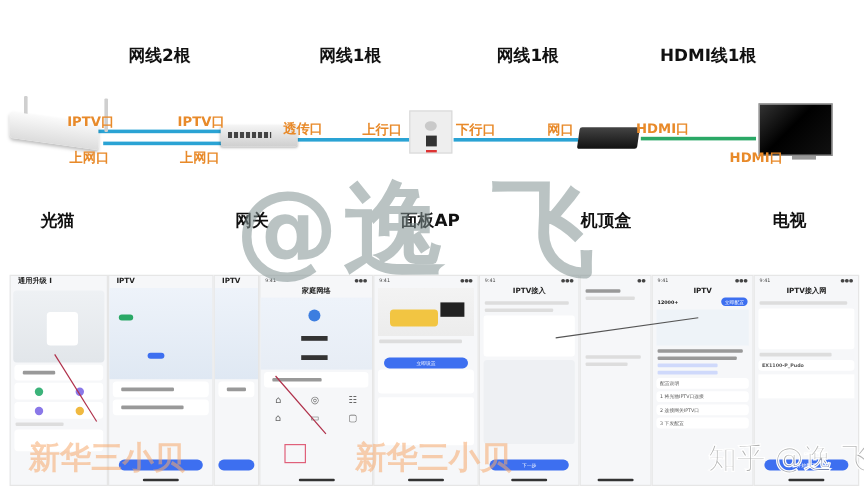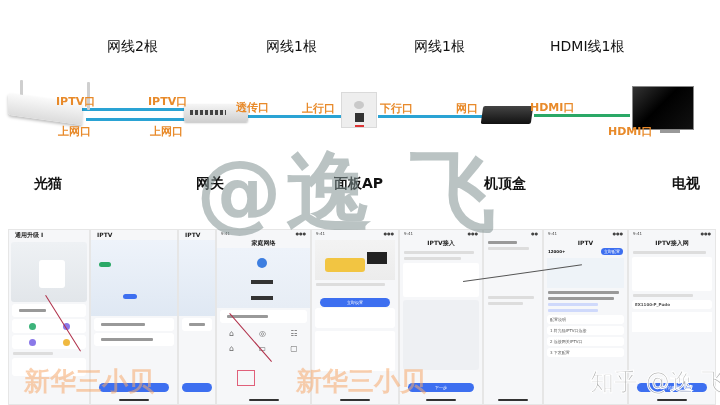--- a/index.html
+++ b/index.html
@@ -1,20 +1,20 @@
 <!DOCTYPE html>
 <html><head>
 <meta charset="utf-8">
 <style>
   * { box-sizing: border-box; margin: 0; padding: 0; }
   html, body { width: 720px; height: 405px; overflow: hidden; background: #ffffff; }
   body { position: relative; font-family: "DejaVu Sans", "Liberation Sans", sans-serif; color: #111; }
 
   
-  .cable-title { position: absolute; font-weight: normal; font-size: 14px; color: #111; white-space: nowrap; }
+  .cable-title { position: absolute; font-weight: bold; font-size: 14px; color: #111; white-space: nowrap; }
   .device-label { position: absolute; font-weight: bold; font-size: 14px; color: #111; white-space: nowrap; }
   .port-label { position: absolute; font-size: 11px; font-weight: bold; color: #e88a2a; white-space: nowrap; }
 
   .cable { position: absolute; height: 3px; }
   .cable.blue { background: #2aa3d4; }
   .cable.green { background: #2aa866; }
 
   
   .modem { position: absolute; left: 8px; top: 98px; width: 74px; height: 22px; background: linear-gradient(#fafafa,#dcdcdc); border-radius: 3px; transform: skewY(8deg); box-shadow: 0 2px 3px rgba(0,0,0,.25); }
   .antenna { position: absolute; width: 3px; background: #cfcfcf; border-radius: 1px; }
@@ -89,21 +89,21 @@
 <div class="port-label" style="left:302px;top:101px;">上行口</div>
 <div class="port-label" style="left:380px;top:101px;">下行口</div>
 <div class="port-label" style="left:456px;top:101px;">网口</div>
 <div class="port-label" style="left:530px;top:100px;">HDMI口</div>
 <div class="port-label" style="left:608px;top:124px;">HDMI口</div>
 
 <div class="device-label" style="left:34px;top:175px;">光猫</div>
 <div class="device-label" style="left:196px;top:175px;">网关</div>
 <div class="device-label" style="left:334px;top:175px;">面板AP</div>
 <div class="device-label" style="left:484px;top:175px;">机顶盒</div>
-<div class="device-label" style="left:672px;top:175px;">电视</div>
+<div class="device-label" style="left:644px;top:175px;">电视</div>
 
 <div class="strip">
 
   <div class="phone" style="left:0;width:82px;">
     <div class="title left">通用升级 I</div>
     <div style="height:60px;margin:2px;background:linear-gradient(#eef1f4,#e2e6ea);border-radius:3px;position:relative;">
       <div style="position:absolute;left:28px;top:18px;width:26px;height:28px;background:#fff;border-radius:3px;"></div>
     </div>
     <div class="card">
         <div class="line dark" style="width:40%"></div>

